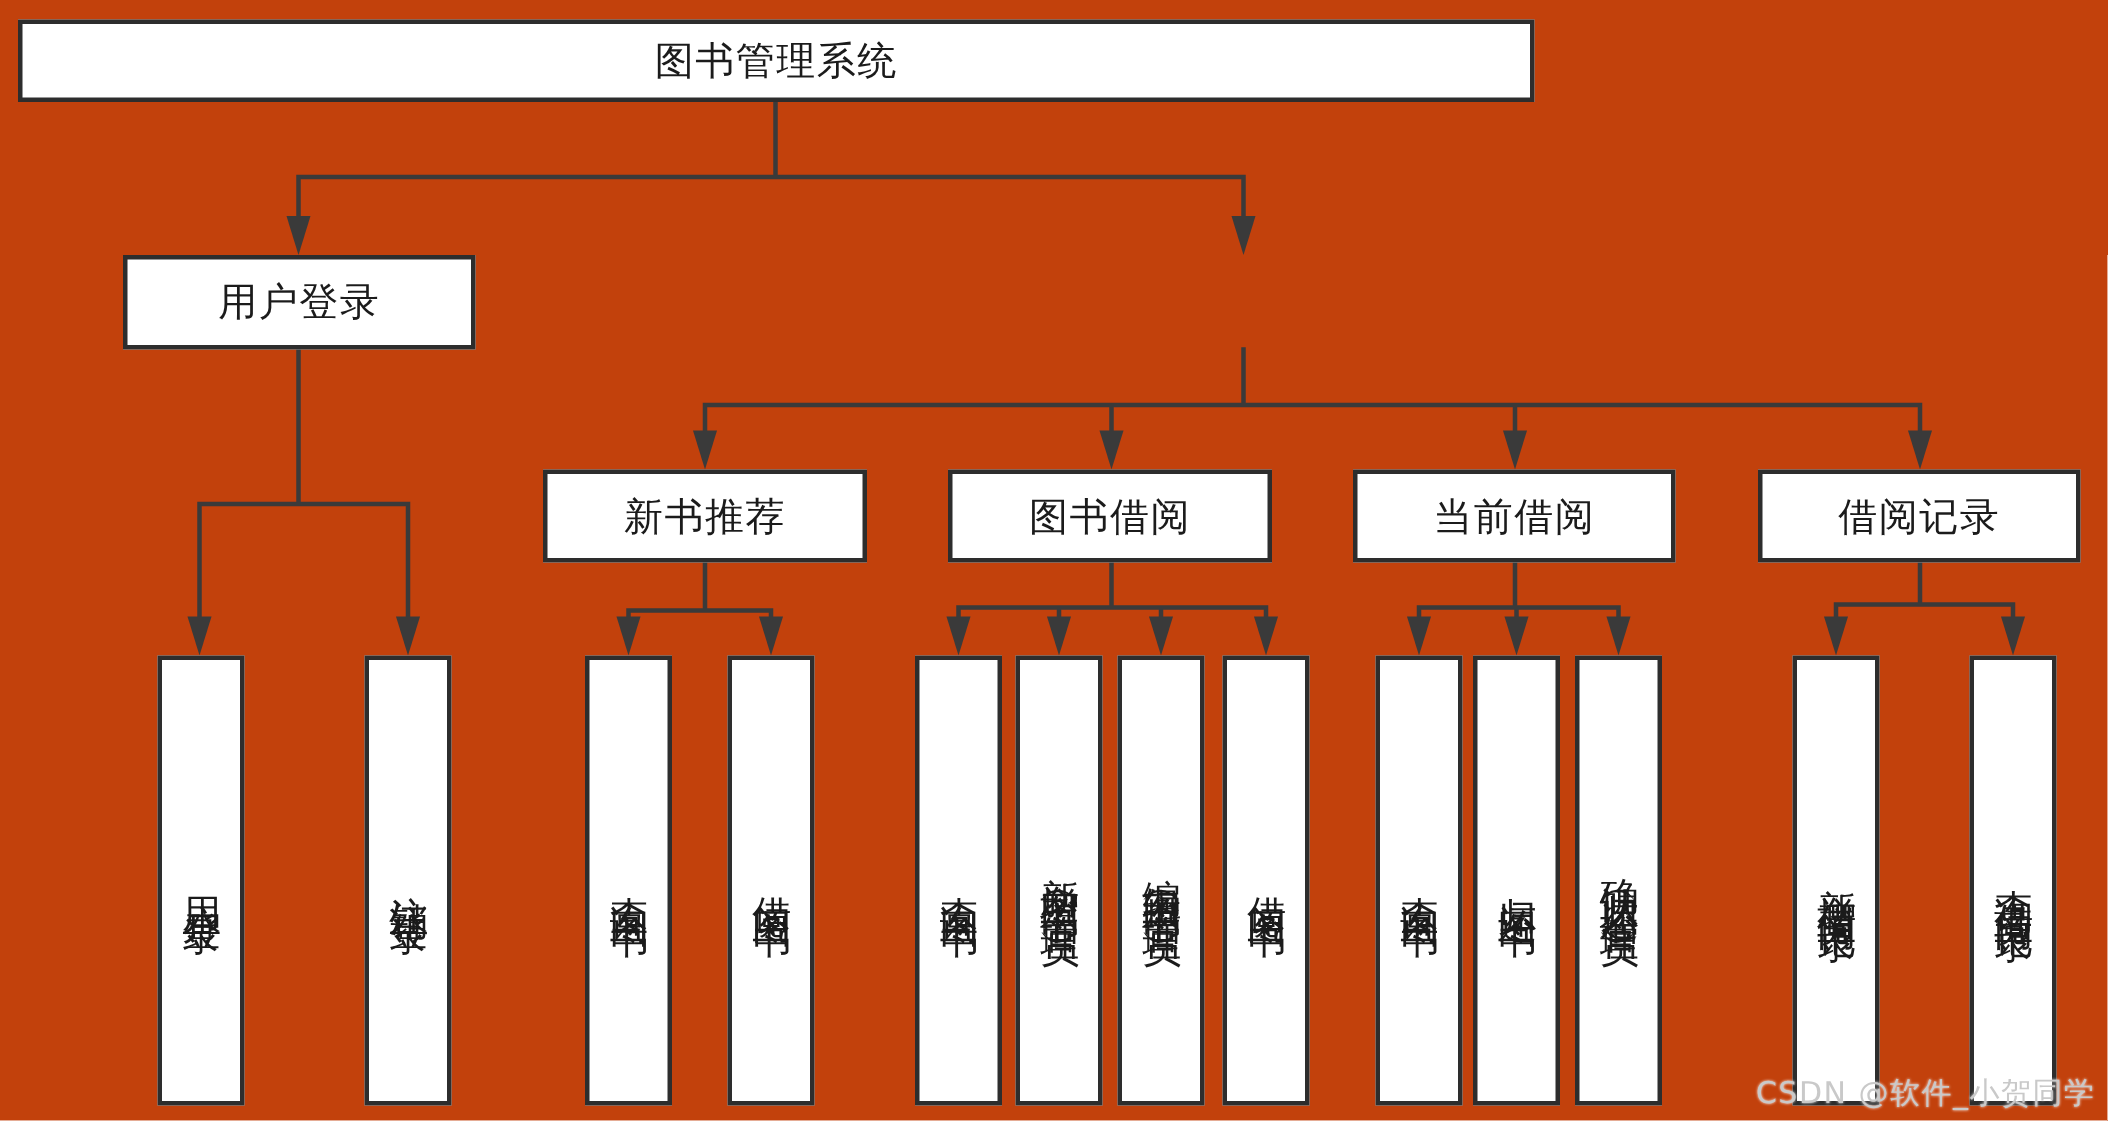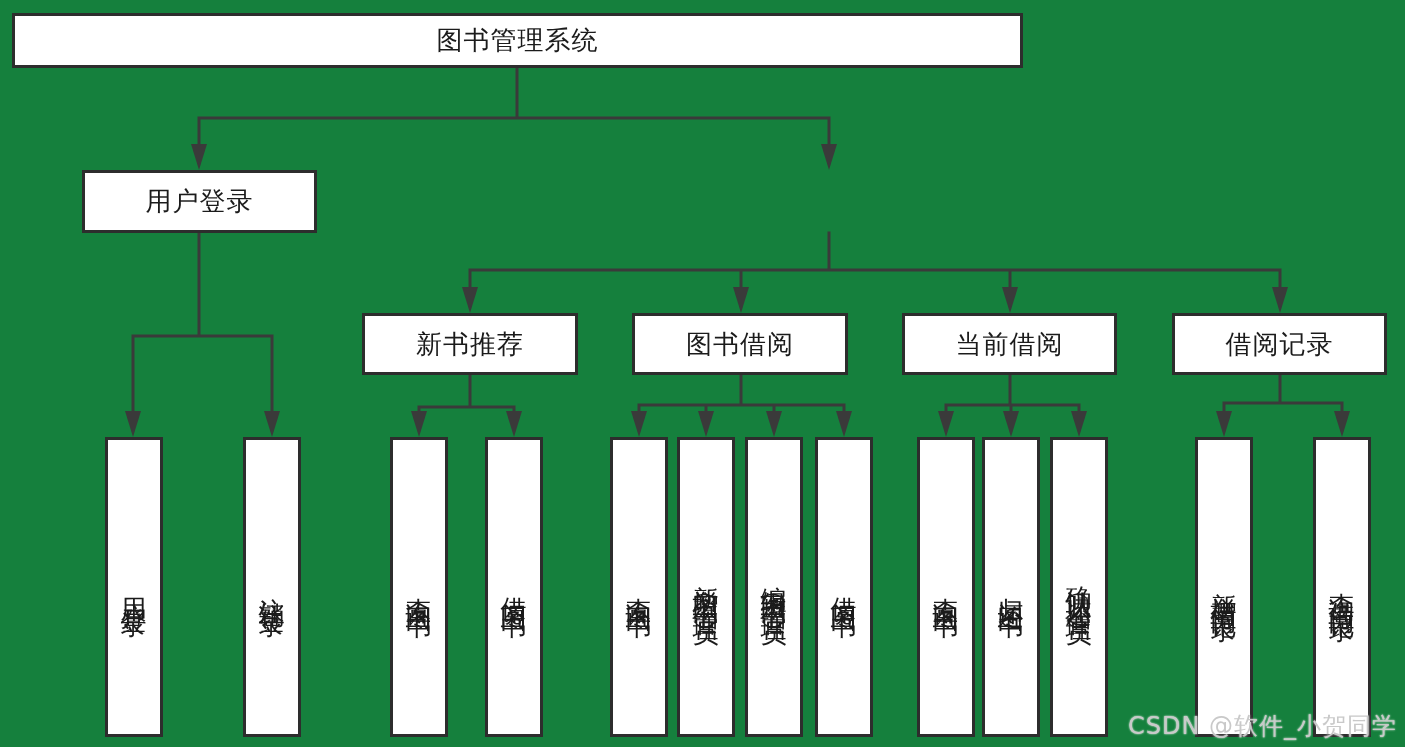--- a/index.html
+++ b/index.html
@@ -1,20 +1,20 @@
 <!DOCTYPE html>
 <html><head>
 <meta charset="utf-8">
 <style>
   html, body { margin: 0; padding: 0; background: #ffffff; }
   .stage {
     position: relative;
     width: 1405px;
     height: 747px;
-    background: #15803d;
+    background: #c2410c;
     font-family: "DejaVu Sans", "Liberation Sans", sans-serif;
     overflow: hidden;
   }
   .connectors {
     position: absolute;
     left: 0; top: 0;
     z-index: 0;
   }
   .node {
     position: absolute;
@@ -35,21 +35,21 @@
     text-orientation: mixed;
     letter-spacing: 5px;
     line-height: 1;
     white-space: nowrap;
   }
   .watermark {
     position: absolute;
     right: 8px;
     bottom: 5px;
     z-index: 2;
-    font-size: 24px;
+    font-size: 20px;
     color: #c9c9c9;
     text-shadow: 0 0 2px #ffffff;
     letter-spacing: 1px;
     white-space: nowrap;
   }
 </style>
 </head>
 <body>
 
 <div class="stage">

